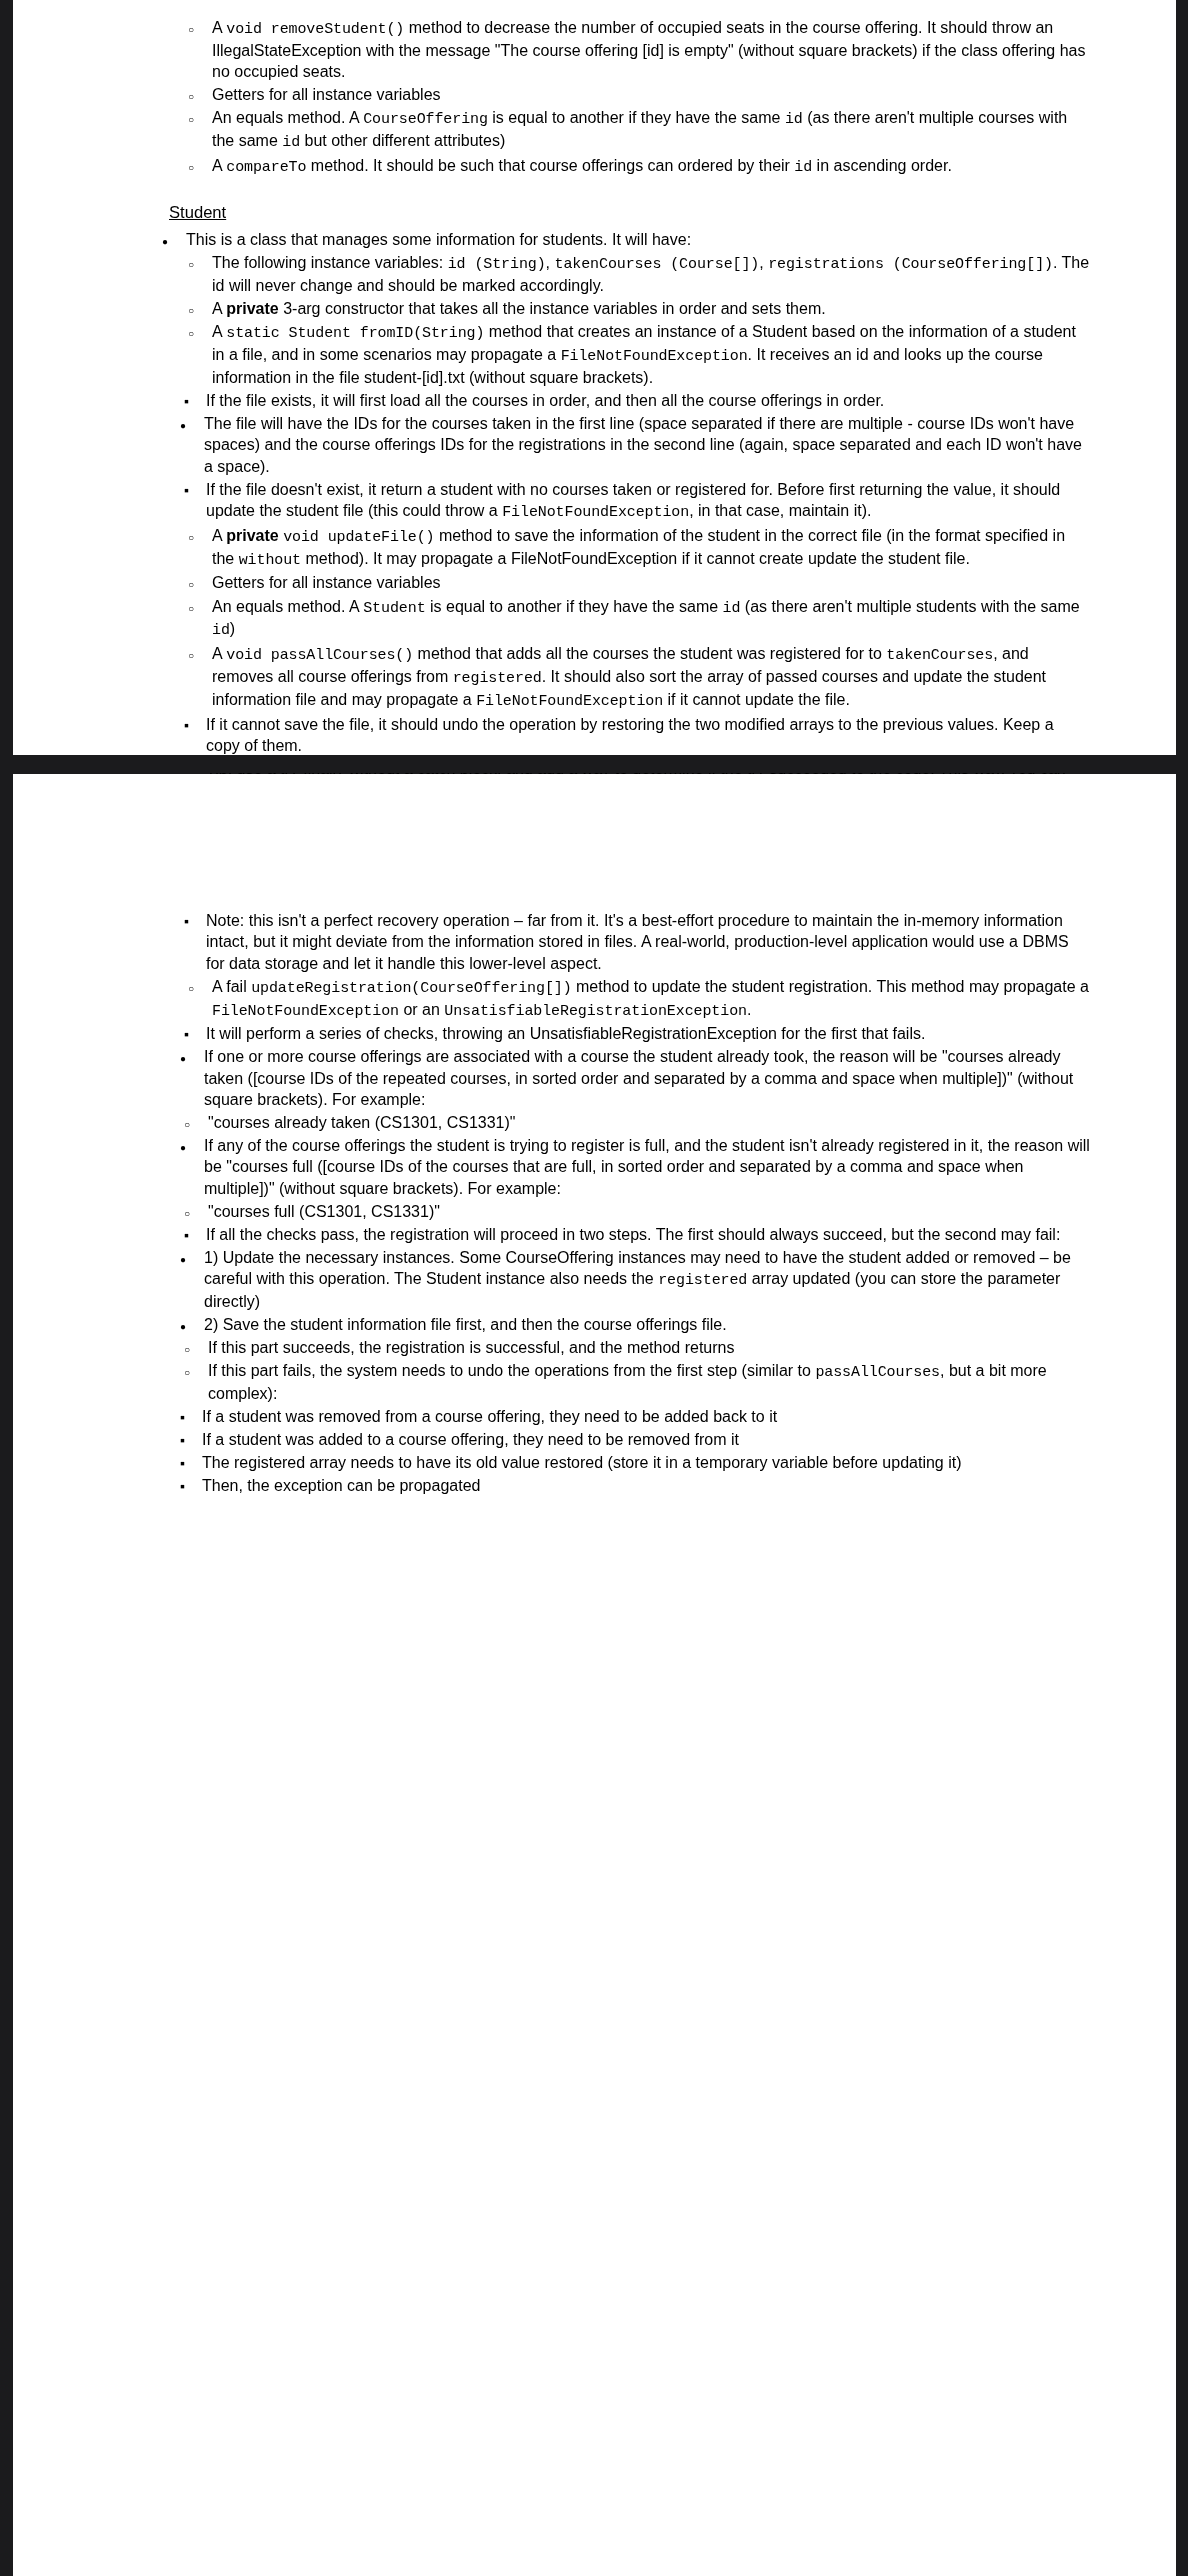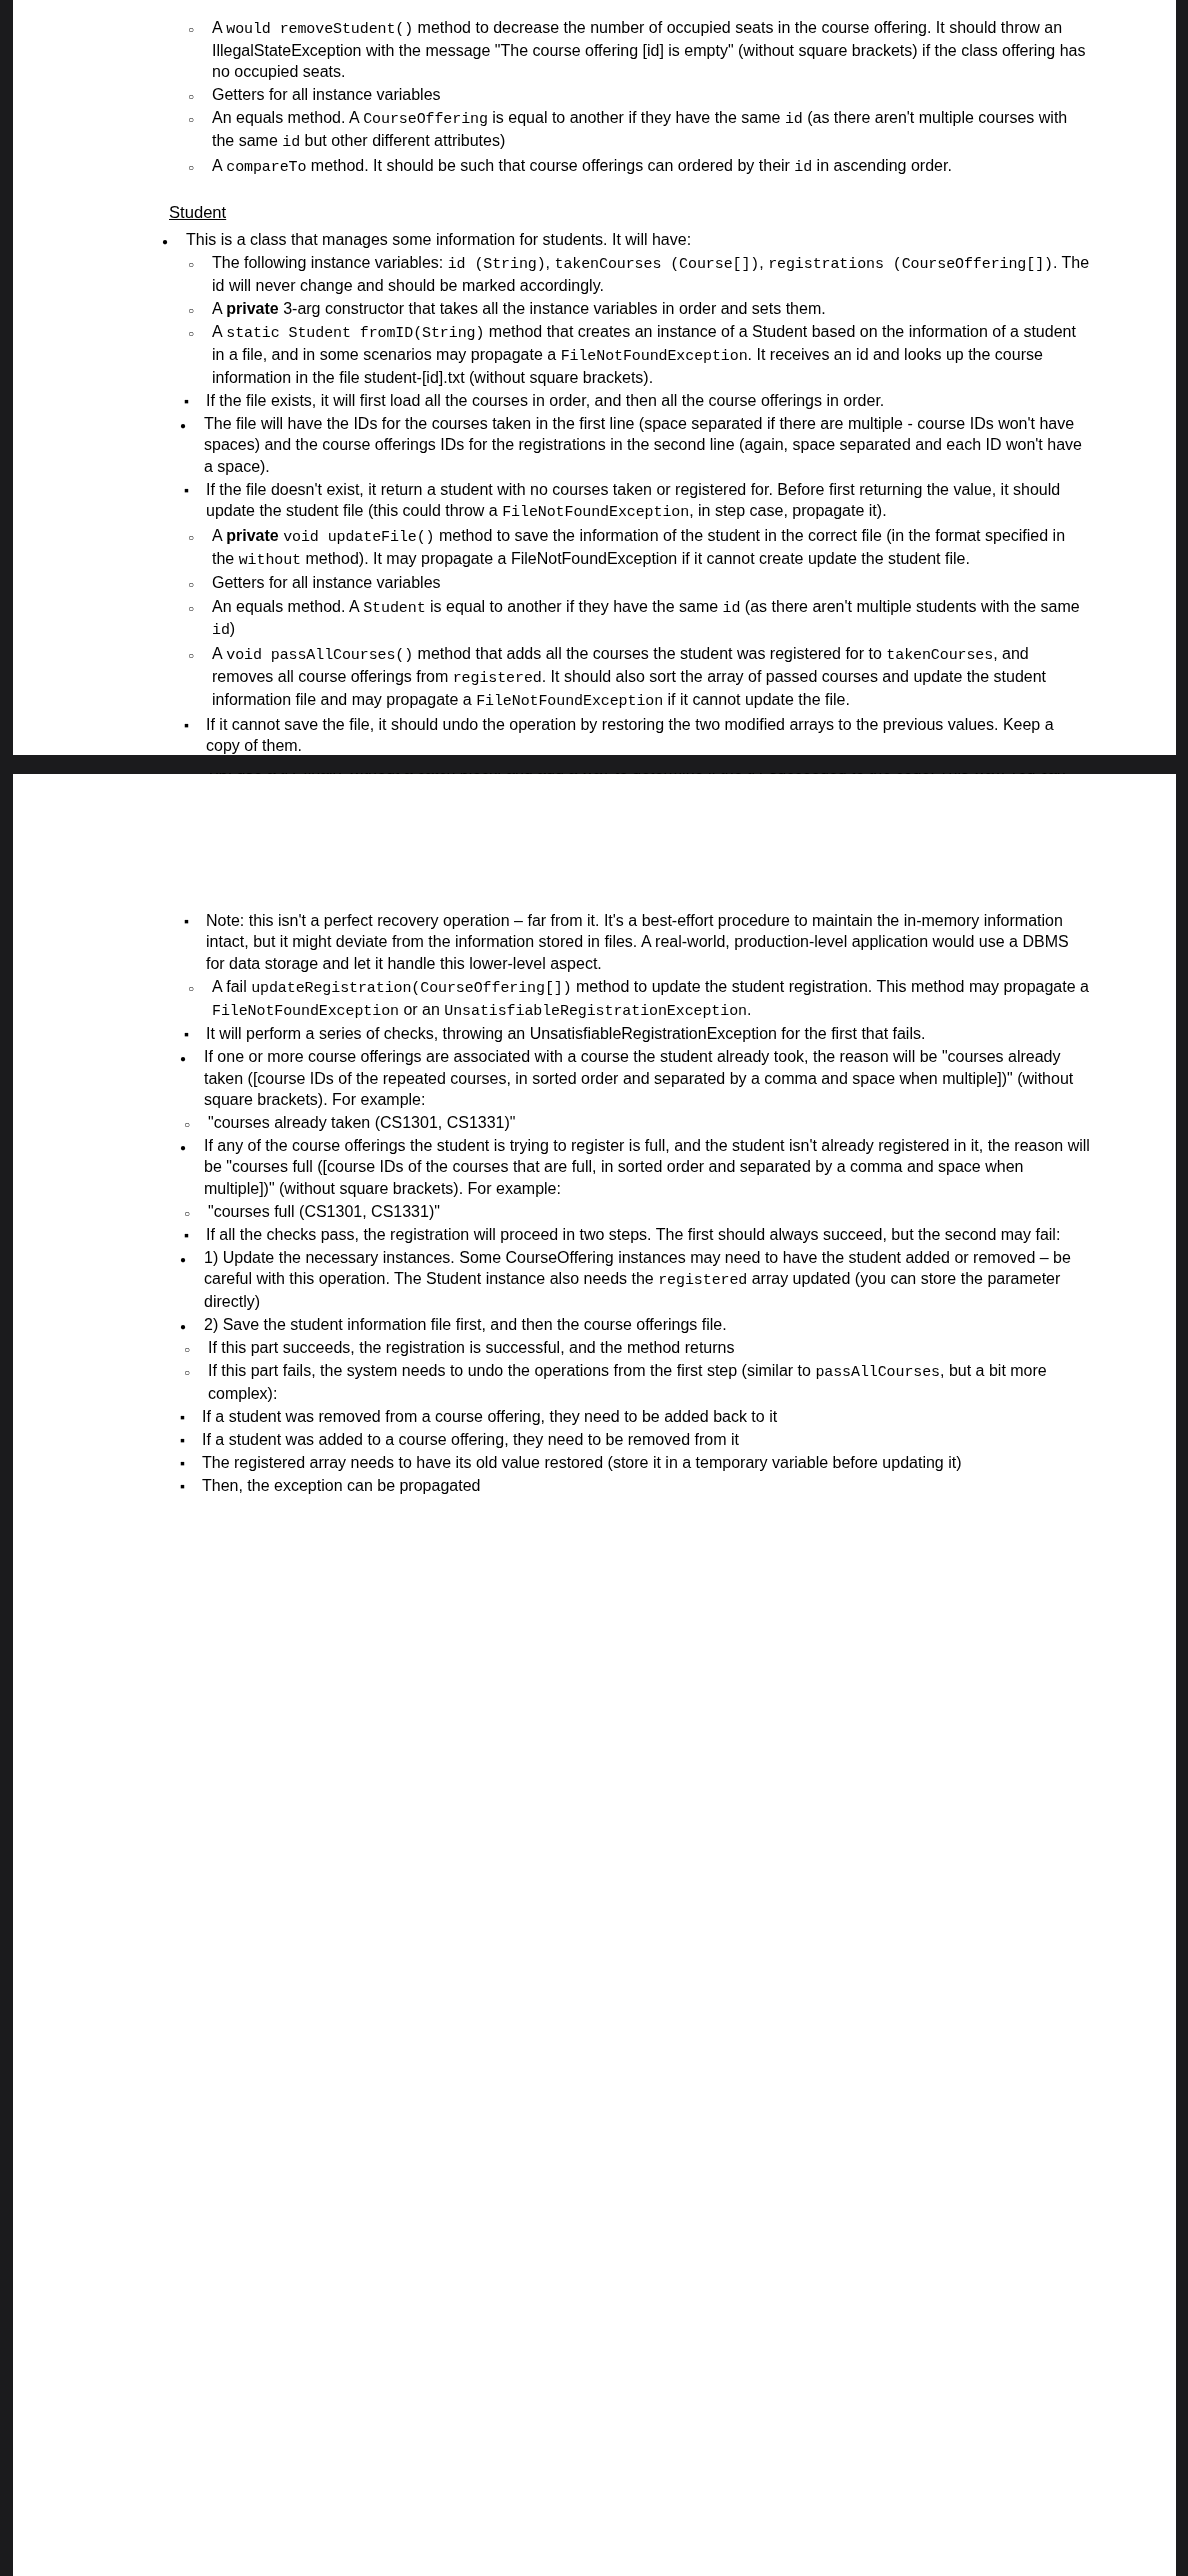--- a/index.html
+++ b/index.html
@@ -116,21 +116,21 @@
 </head>
 <body>
 
 <div class="viewport">
 
   <div class="page" id="page-1">
     <div class="content">
       <ul id="p1-top">
           <li class="lvl-circle">
             <span class="mk circle"></span>
-            <span class="tx"><span>A </span><code>would removeStudent()</code><span> method to decrease the number of occupied seats in the course offering. It should throw an IllegalStateException with the message "The course offering [id] is empty" (without square brackets) if the class offering has no occupied seats.</span></span>
+            <span class="tx"><span>A </span><code>void removeStudent()</code><span> method to decrease the number of occupied seats in the course offering. It should throw an IllegalStateException with the message "The course offering [id] is empty" (without square brackets) if the class offering has no occupied seats.</span></span>
           </li>
           <li class="lvl-circle">
             <span class="mk circle"></span>
             <span class="tx"><span>Getters for all instance variables</span></span>
           </li>
           <li class="lvl-circle">
             <span class="mk circle"></span>
             <span class="tx"><span>An equals method. A </span><code>CourseOffering</code><span> is equal to another if they have the same </span><code>id</code><span> (as there aren't multiple courses with the same </span><code>id</code><span> but other different attributes)</span></span>
           </li>
           <li class="lvl-circle">
@@ -159,21 +159,21 @@
           <li class="lvl-square">
             <span class="mk square"></span>
             <span class="tx"><span>If the file exists, it will first load all the courses in order, and then all the course offerings in order.</span></span>
           </li>
           <li class="lvl-disc2">
             <span class="mk disc"></span>
             <span class="tx"><span>The file will have the IDs for the courses taken in the first line (space separated if there are multiple - course IDs won't have spaces) and the course offerings IDs for the registrations in the second line (again, space separated and each ID won't have a space).</span></span>
           </li>
           <li class="lvl-square">
             <span class="mk square"></span>
-            <span class="tx"><span>If the file doesn't exist, it return a student with no courses taken or registered for. Before first returning the value, it should update the student file (this could throw a </span><code>FileNotFoundException</code><span>, in step case, propagate it).</span></span>
+            <span class="tx"><span>If the file doesn't exist, it return a student with no courses taken or registered for. Before first returning the value, it should update the student file (this could throw a </span><code>FileNotFoundException</code><span>, in that case, maintain it).</span></span>
           </li>
           <li class="lvl-circle">
             <span class="mk circle"></span>
             <span class="tx"><span>A </span><span class="b">private</span><span> </span><code>void updateFile()</code><span> method to save the information of the student in the correct file (in the format specified in the </span><code>without</code><span> method). It may propagate a FileNotFoundException if it cannot create update the student file.</span></span>
           </li>
           <li class="lvl-circle">
             <span class="mk circle"></span>
             <span class="tx"><span>Getters for all instance variables</span></span>
           </li>
           <li class="lvl-circle">

